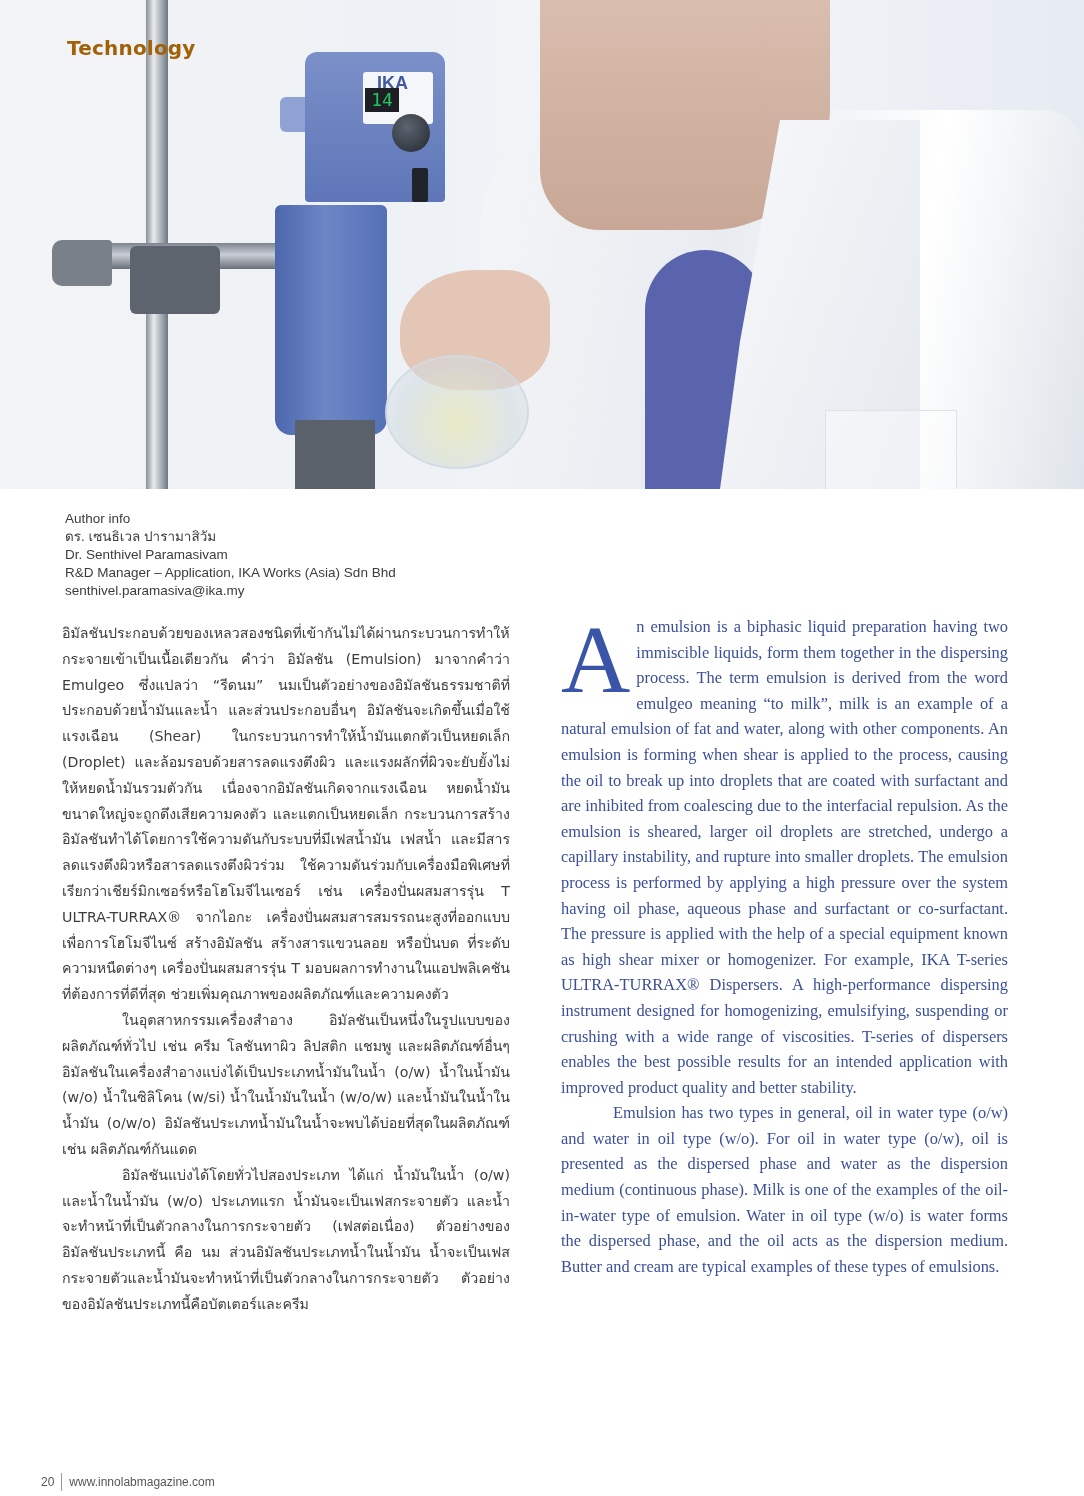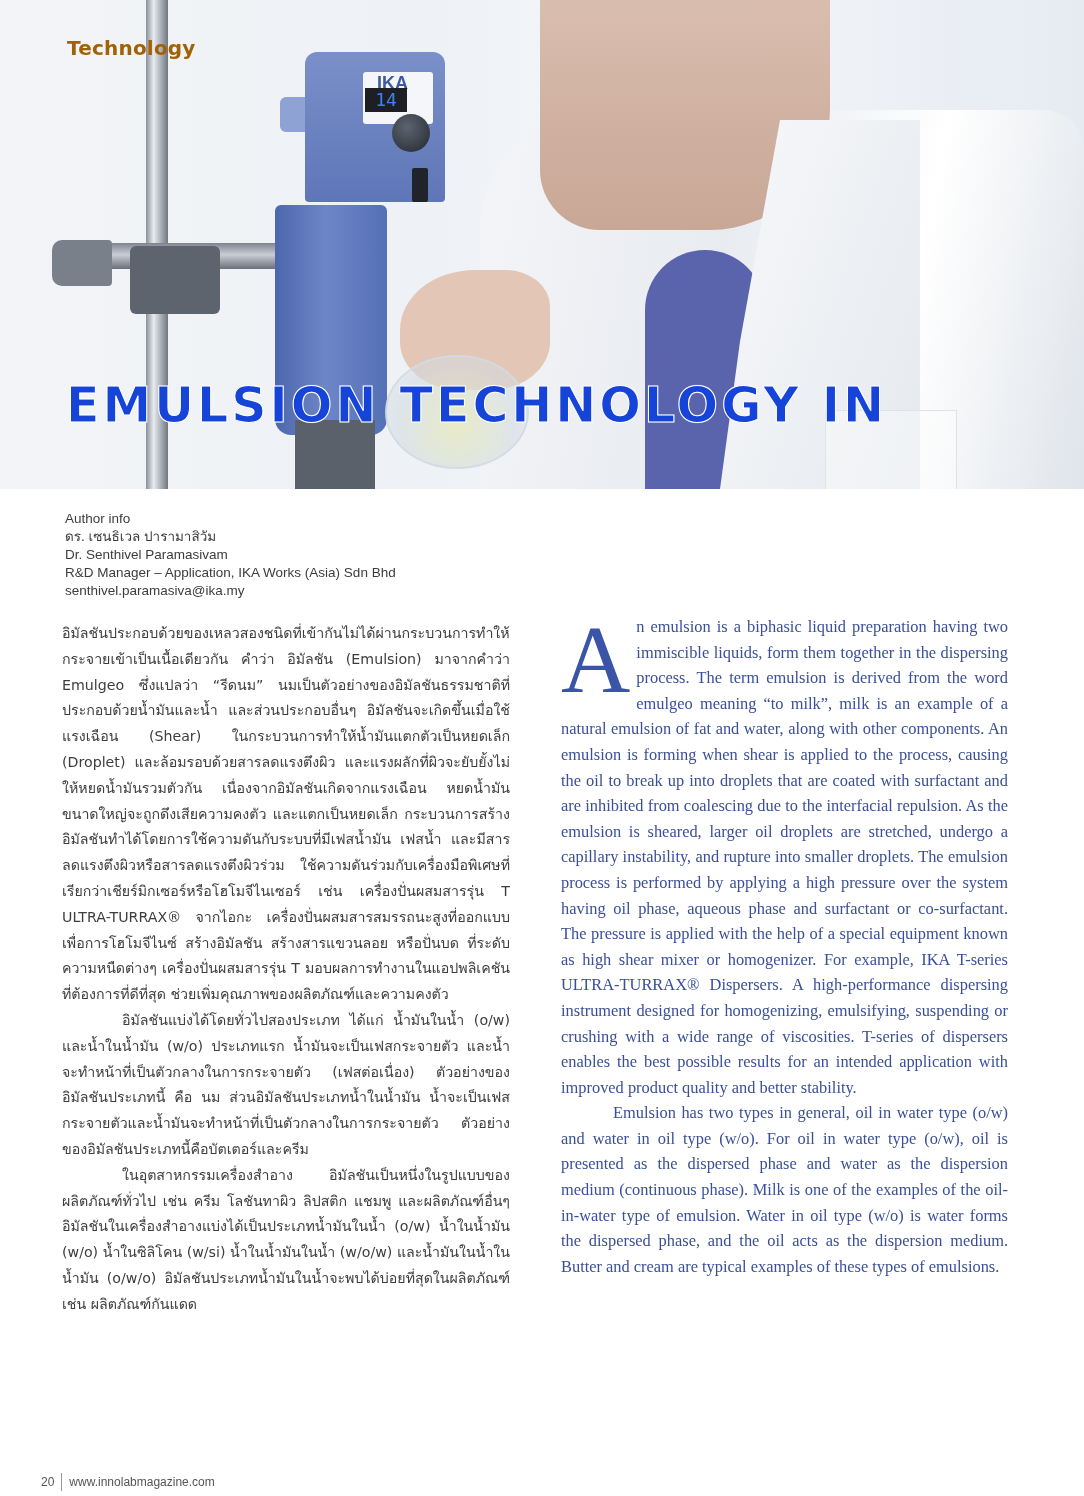--- a/index.html
+++ b/index.html
@@ -40,22 +40,22 @@
     background: #8ea2d4; border-radius: 6px;
   }
   .hero .display {
     position: absolute; left: 363px; top: 72px; width: 70px; height: 52px;
     background: #f4f6fa; border-radius: 3px;
   }
   .hero .display-brand {
     position: absolute; left: 366px; top: 73px; font-weight: bold; font-size: 18px; color: #3f5aa3; margin-left: 11px;
   }
   .hero .display-screen {
-    position: absolute; left: 365px; top: 88px; width: 42px; height: 24px; background: #1d1f24;
-    color: #3b82f6; font-family: "DejaVu Sans Mono", monospace; font-size: 18px; line-height: 24px; text-align: center;
+    position: absolute; left: 365px; top: 88px; width: 34px; height: 24px; background: #1d1f24;
+    color: #22c55e; font-family: "DejaVu Sans Mono", monospace; font-size: 18px; line-height: 24px; text-align: center;
   }
   .hero .knob {
     position: absolute; left: 392px; top: 114px; width: 38px; height: 38px; border-radius: 50%;
     background: radial-gradient(circle at 40% 35%, #5c6470 0%, #2f343b 80%);
   }
   .hero .switch {
     position: absolute; left: 412px; top: 168px; width: 16px; height: 34px; background: #1f232a; border-radius: 2px;
   }
   .hero .device-body {
     position: absolute; left: 275px; top: 205px; width: 112px; height: 230px;
@@ -164,35 +164,34 @@
   <div class="switch"></div>
   <div class="device-body"></div>
   <div class="shaft"></div>
   <div class="hand"></div>
   <div class="beaker"></div>
 </div>
 
 <div class="section-label">Technology</div>
 
 <h1 class="title">
-  <span>EMULSION TECHNOLOGY IN</span>
 </h1>
 
 <div class="author">
   <div>Author info</div>
   <div>ดร. เซนธิเวล ปารามาสิวัม</div>
   <div>Dr. Senthivel Paramasivam</div>
   <div>R&amp;D Manager – Application, IKA Works (Asia) Sdn Bhd</div>
   <div>senthivel.paramasiva@ika.my</div>
 </div>
 
 <div class="thai-col">
   <p>อิมัลชันประกอบด้วยของเหลวสองชนิดที่เข้ากันไม่ได้ผ่านกระบวนการทำให้กระจายเข้าเป็นเนื้อเดียวกัน คำว่า อิมัลชัน (Emulsion) มาจากคำว่า Emulgeo ซึ่งแปลว่า “รีดนม” นมเป็นตัวอย่างของอิมัลชันธรรมชาติที่ประกอบด้วยน้ำมันและน้ำ และส่วนประกอบอื่นๆ อิมัลชันจะเกิดขึ้นเมื่อใช้แรงเฉือน (Shear) ในกระบวนการทำให้น้ำมันแตกตัวเป็นหยดเล็ก (Droplet) และล้อมรอบด้วยสารลดแรงตึงผิว และแรงผลักที่ผิวจะยับยั้งไม่ให้หยดน้ำมันรวมตัวกัน เนื่องจากอิมัลชันเกิดจากแรงเฉือน หยดน้ำมันขนาดใหญ่จะถูกดึงเสียความคงตัว และแตกเป็นหยดเล็ก กระบวนการสร้างอิมัลชันทำได้โดยการใช้ความดันกับระบบที่มีเฟสน้ำมัน เฟสน้ำ และมีสารลดแรงตึงผิวหรือสารลดแรงตึงผิวร่วม ใช้ความดันร่วมกับเครื่องมือพิเศษที่เรียกว่าเชียร์มิกเซอร์หรือโฮโมจีไนเซอร์ เช่น เครื่องปั่นผสมสารรุ่น T ULTRA-TURRAX® จากไอกะ เครื่องปั่นผสมสารสมรรถนะสูงที่ออกแบบเพื่อการโฮโมจีไนซ์ สร้างอิมัลชัน สร้างสารแขวนลอย หรือปั่นบด ที่ระดับความหนืดต่างๆ เครื่องปั่นผสมสารรุ่น T มอบผลการทำงานในแอปพลิเคชันที่ต้องการที่ดีที่สุด ช่วยเพิ่มคุณภาพของผลิตภัณฑ์และความคงตัว</p>
+  <p class="indent">ในอุตสาหกรรมเครื่องสำอาง อิมัลชันเป็นหนึ่งในรูปแบบของผลิตภัณฑ์ทั่วไป เช่น ครีม โลชันทาผิว ลิปสติก แชมพู และผลิตภัณฑ์อื่นๆ อิมัลชันในเครื่องสำอางแบ่งได้เป็นประเภทน้ำมันในน้ำ (o/w) น้ำในน้ำมัน (w/o) น้ำในซิลิโคน (w/si) น้ำในน้ำมันในน้ำ (w/o/w) และน้ำมันในน้ำในน้ำมัน (o/w/o) อิมัลชันประเภทน้ำมันในน้ำจะพบได้บ่อยที่สุดในผลิตภัณฑ์ เช่น ผลิตภัณฑ์กันแดด</p>
   <p class="indent">อิมัลชันแบ่งได้โดยทั่วไปสองประเภท ได้แก่ น้ำมันในน้ำ (o/w) และน้ำในน้ำมัน (w/o) ประเภทแรก น้ำมันจะเป็นเฟสกระจายตัว และน้ำจะทำหน้าที่เป็นตัวกลางในการกระจายตัว (เฟสต่อเนื่อง) ตัวอย่างของอิมัลชันประเภทนี้ คือ นม ส่วนอิมัลชันประเภทน้ำในน้ำมัน น้ำจะเป็นเฟสกระจายตัวและน้ำมันจะทำหน้าที่เป็นตัวกลางในการกระจายตัว ตัวอย่างของอิมัลชันประเภทนี้คือบัตเตอร์และครีม</p>
-  <p class="indent">ในอุตสาหกรรมเครื่องสำอาง อิมัลชันเป็นหนึ่งในรูปแบบของผลิตภัณฑ์ทั่วไป เช่น ครีม โลชันทาผิว ลิปสติก แชมพู และผลิตภัณฑ์อื่นๆ อิมัลชันในเครื่องสำอางแบ่งได้เป็นประเภทน้ำมันในน้ำ (o/w) น้ำในน้ำมัน (w/o) น้ำในซิลิโคน (w/si) น้ำในน้ำมันในน้ำ (w/o/w) และน้ำมันในน้ำในน้ำมัน (o/w/o) อิมัลชันประเภทน้ำมันในน้ำจะพบได้บ่อยที่สุดในผลิตภัณฑ์ เช่น ผลิตภัณฑ์กันแดด</p>
 </div>
 
 <div class="eng-col">
   <p>
     <span class="dropcap">A</span>
     <span>n emulsion is a biphasic liquid preparation having two immiscible liquids, form them together in the dispersing process. The term emulsion is derived from the word emulgeo meaning “to milk”, milk is an example of a natural emulsion of fat and water, along with other components. An emulsion is forming when shear is applied to the process, causing the oil to break up into droplets that are coated with surfactant and are inhibited from coalescing due to the interfacial repulsion. As the emulsion is sheared, larger oil droplets are stretched, undergo a capillary instability, and rupture into smaller droplets. The emulsion process is performed by applying a high pressure over the system having oil phase, aqueous phase and surfactant or co-surfactant. The pressure is applied with the help of a special equipment known as high shear mixer or homogenizer. For example, IKA T-series ULTRA-TURRAX® Dispersers. A high-performance dispersing instrument designed for homogenizing, emulsifying, suspending or crushing with a wide range of viscosities. T-series of dispersers enables the best possible results for an intended application with improved product quality and better stability.</span>
   </p>
   <p class="indent">Emulsion has two types in general, oil in water type (o/w) and water in oil type (w/o). For oil in water type (o/w), oil is presented as the dispersed phase and water as the dispersion medium (continuous phase). Milk is one of the examples of the oil-in-water type of emulsion. Water in oil type (w/o) is water forms the dispersed phase, and the oil acts as the dispersion medium. Butter and cream are typical examples of these types of emulsions.</p>
 </div>
 

